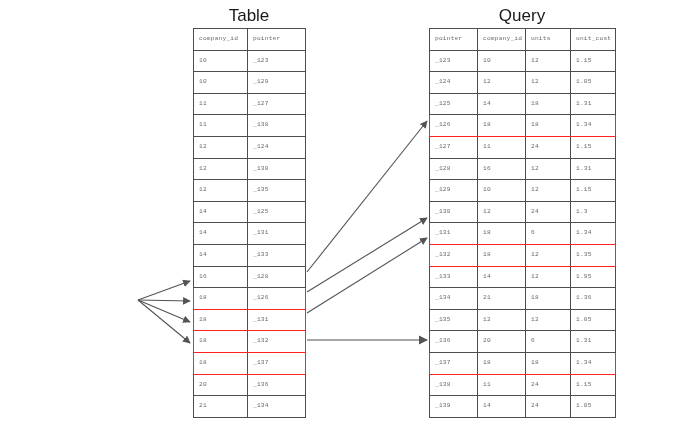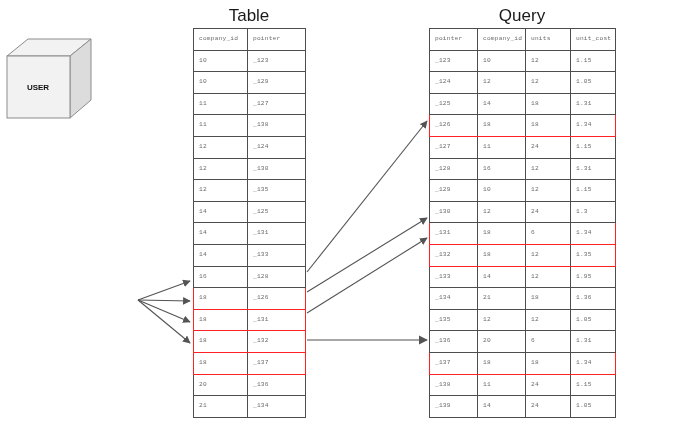--- a/index.html
+++ b/index.html
@@ -69,28 +69,20 @@
   #query-arrow{position:absolute;left:14px;top:110px;width:180px;height:235px;}
 
   
   #connectors{position:absolute;left:0;top:0;width:700px;height:429px;pointer-events:none;}
 </style>
 </head>
 <body>
 
 <div class="stage">
 
-  <div id="user-cube">
-    <svg width="96" height="82" viewBox="0 0 96 82">
-      <polygon points="1,18 22,1 85,1 64,18" fill="#f2f2f2" stroke="#8c8c8c" stroke-width="1"></polygon>
-      <polygon points="64,18 85,1 85,62 64,80" fill="#dcdcdc" stroke="#8c8c8c" stroke-width="1"></polygon>
-      <rect x="1" y="18" width="63" height="62" fill="#f2f2f2" stroke="#8c8c8c" stroke-width="1"></rect>
-      <text x="32" y="52" text-anchor="middle" font-family="Liberation Sans, sans-serif" font-size="8" font-weight="bold" fill="#111">USER</text>
-    </svg>
-  </div>
 
 
   <div class="title" id="index-title">Table</div>
   <div class="title" id="table-title">Query</div>
 
   <table class="gridtable" id="index-table">
     <colgroup>
         <col class="c0">
         <col class="c1">
       </colgroup>

